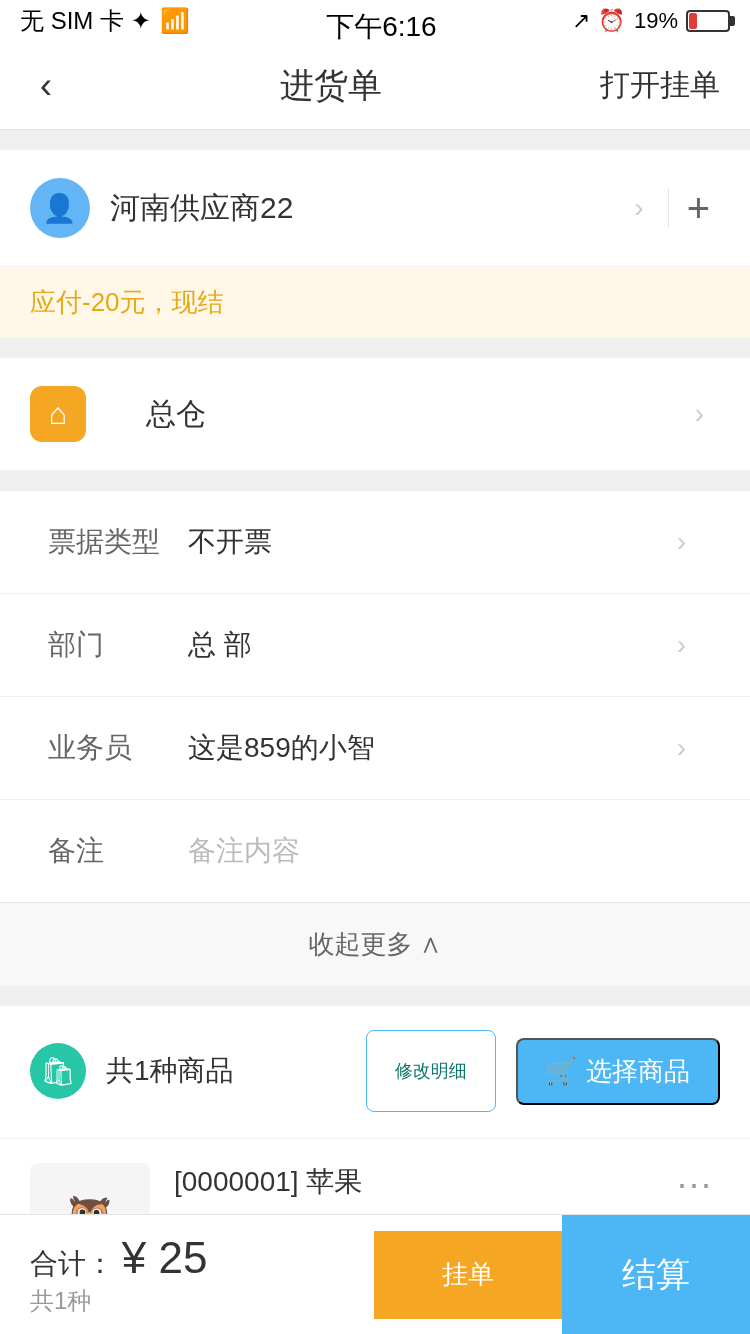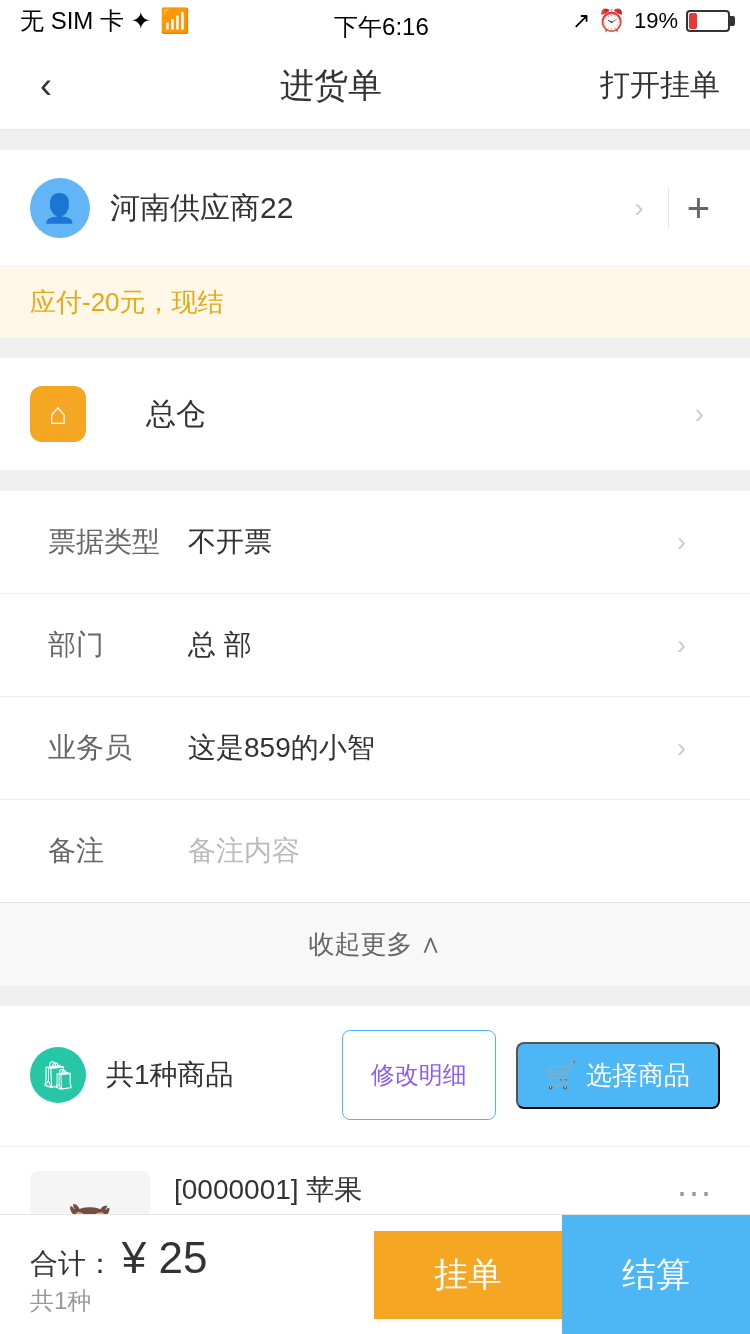--- a/index.html
+++ b/index.html
@@ -18,21 +18,21 @@
       height: 42px;
       background: #fff;
       display: flex;
       align-items: center;
       justify-content: space-between;
       padding: 0 20px;
       font-size: 24px;
       color: #000;
     }
     .status-left { display: flex; align-items: center; gap: 10px; }
-    .status-center { font-size: 24px; font-weight: 500; margin-top: 12px; }
+    .status-center { font-size: 28px; font-weight: 500; margin-top: 12px; }
     .status-right { display: flex; align-items: center; gap: 8px; font-size: 22px; }
     .battery-icon {
       width: 44px; height: 22px; border: 2px solid #333; border-radius: 4px; position: relative; display: inline-block;
     }
     .battery-icon::after {
       content: ''; position: absolute; right: -7px; top: 50%; transform: translateY(-50%);
       width: 5px; height: 10px; background: #333; border-radius: 0 2px 2px 0;
     }
     .battery-fill {
       position: absolute; left: 1px; top: 1px; bottom: 1px;
@@ -176,22 +176,22 @@
       display: flex; align-items: center; justify-content: center;
       color: #fff; font-size: 28px; flex-shrink: 0;
     }
     .product-count-text {
       flex: 1; font-size: 28px; color: #333;
     }
     .btn-outline {
       border: 1px solid #4db6f5;
       border-radius: 8px;
       padding: 28px 28px;
-      font-size: 24px;
-      color: #8b5cf6;
+      font-size: 18px;
+      color: #0f766e;
       background: #fff;
       cursor: pointer;
     }
     .btn-primary {
       border-radius: 8px;
       padding: 14px 28px;
       font-size: 26px;
       color: #fff;
       background: #4db6f5;
       cursor: pointer;
@@ -235,21 +235,21 @@
     .footer-total {
       flex: 1;
       padding: 0 30px;
     }
     .footer-total-amount { font-size: 44px; font-weight: 500; color: #333; text-align: right; }
     .footer-total-count { font-size: 24px; color: #999; margin-top: 2px; }
     .footer-btn-hang {
       width: 188px; height: 88px;
       background: #f5a623;
       display: flex; align-items: center; justify-content: center;
-      font-size: 34px; color: #fff; cursor: pointer;
+      font-size: 26px; color: #fff; cursor: pointer;
     }
     .footer-btn-settle {
       width: 188px; height: 120px;
       background: #4db6f5;
       display: flex; align-items: center; justify-content: center;
       font-size: 34px; color: #fff; cursor: pointer;
     }
   </style>
 </head>
 <body>

